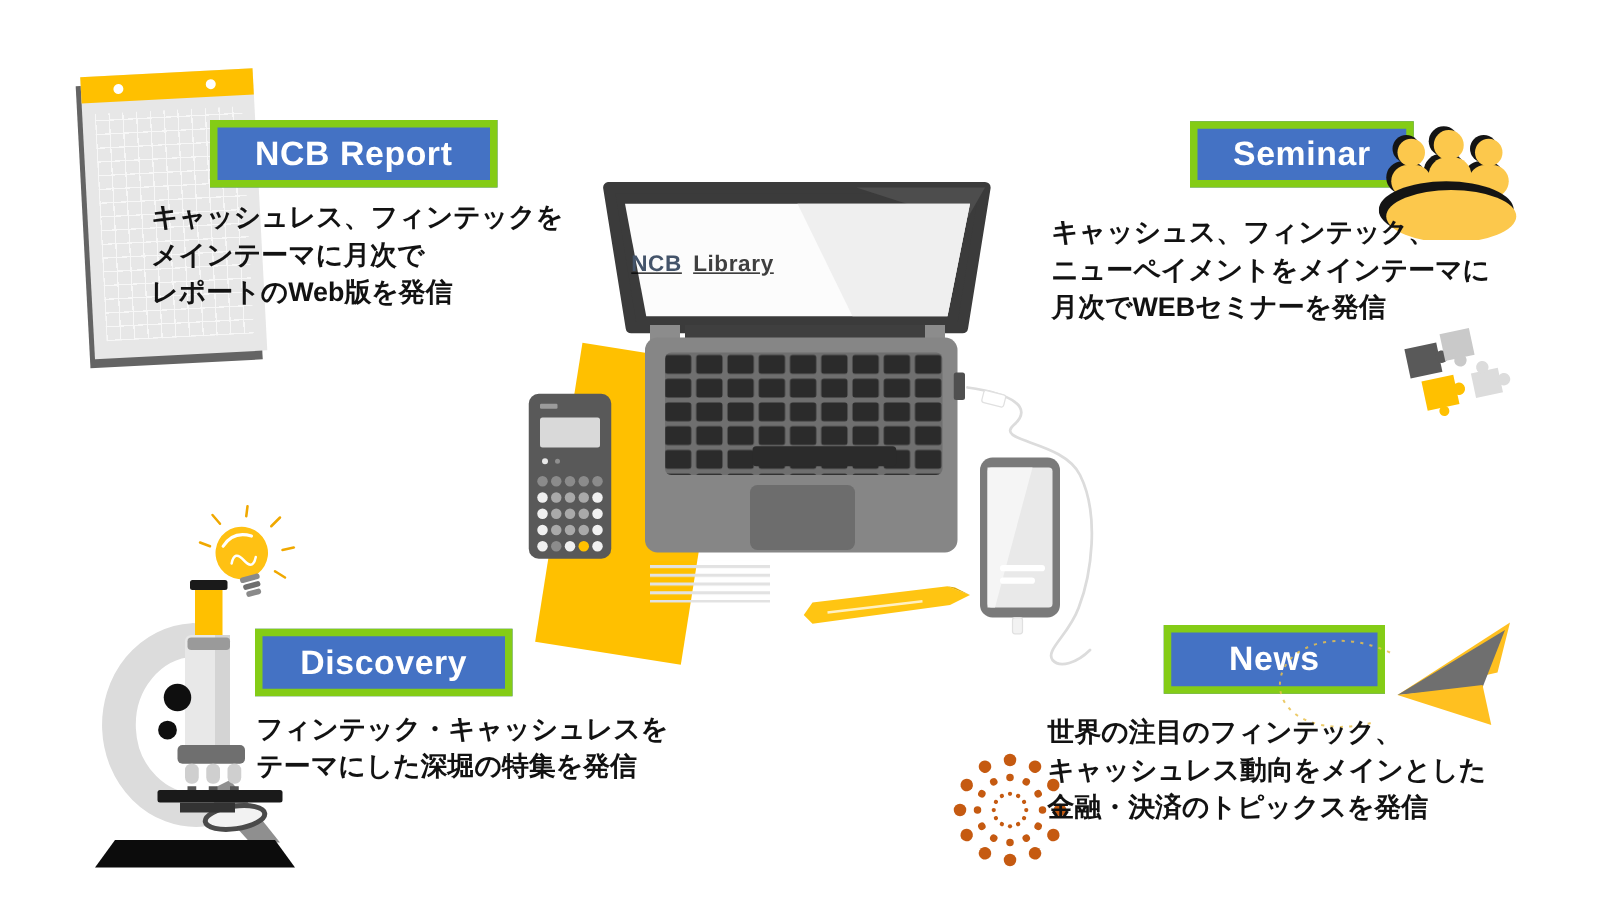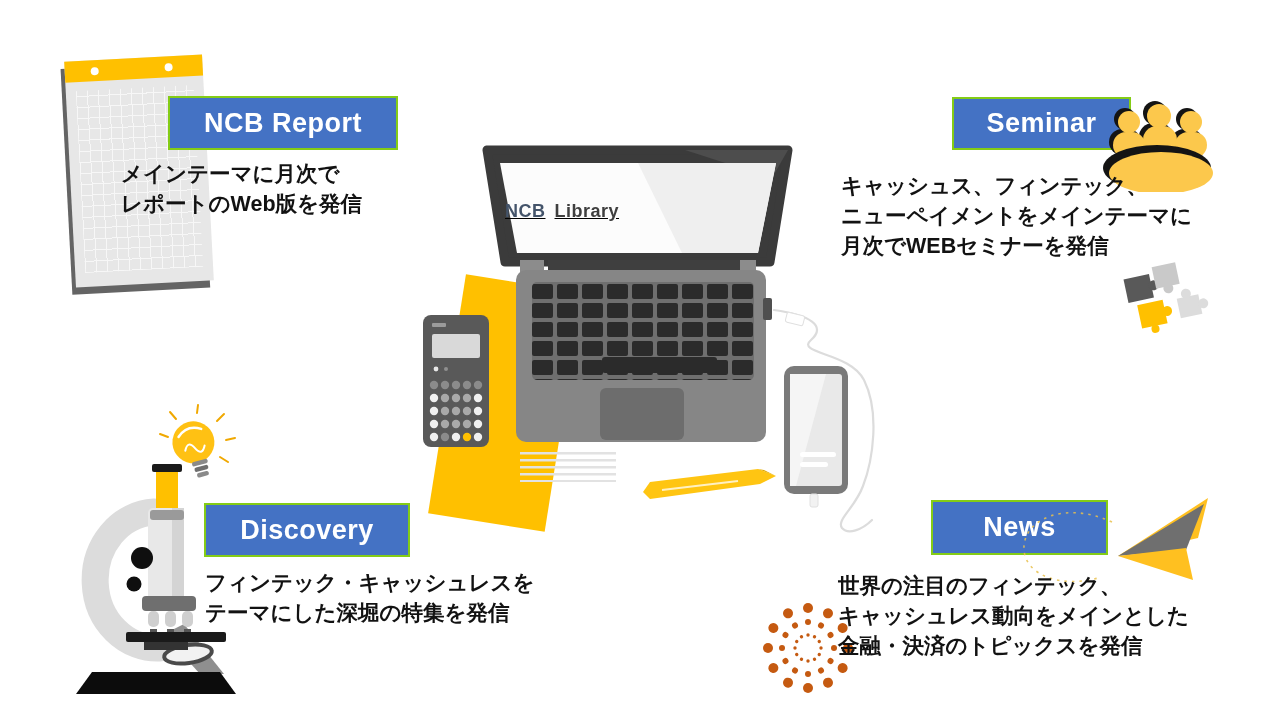--- a/index.html
+++ b/index.html
@@ -6,21 +6,21 @@
   body{
     width:1280px;height:720px;position:relative;overflow:hidden;background:#ffffff;
     font-family:"Liberation Sans","DejaVu Sans",sans-serif;
   }
   .abs{position:absolute;}
   
   .banner{
     position:absolute;background:#4472C4;color:#ffffff;
     display:flex;align-items:center;justify-content:center;
     font-size:27px;font-weight:600;letter-spacing:.5px;
-    border:2px solid #84cc16;box-sizing:border-box;
+    border:6px solid #84cc16;box-sizing:border-box;
   }
   
   .desc{position:absolute;color:#121212;font-weight:700;font-size:21.5px;line-height:30px;}
   .desc div{white-space:nowrap;}
   
   .notepad{
     position:absolute;left:70px;top:58px;width:138px;height:226px;
     background:#e7e7e7;transform:rotate(-3deg);transform-origin:center;
     box-shadow:-4px 7px 0 #646464;
   }
@@ -46,20 +46,21 @@
 <div class="notepad">
   <div class="grid"></div>
   <div class="band"></div>
   <div class="hole" style="left:26px;"></div>
   <div class="hole" style="left:100px;"></div>
 </div>
 <div class="banner" style="left:168px;top:96px;width:230px;height:54px;">
   <span>NCB Report</span>
 </div>
 <div class="desc" style="left:121px;top:159px;">
+  <div>キャッシュレス、フィンテックを</div>
   <div>メインテーマに月次で</div>
   <div>レポートのWeb版を発信</div>
 </div>
 
 <div class="banner" style="left:952px;top:97px;width:179px;height:53px;">
   <span>Seminar</span>
 </div>
 <svg class="abs" style="left:1103px;top:96px;" width="114" height="96" viewBox="0 0 114 96">
 
   <circle cx="22" cy="23" r="11" fill="#141414"></circle>

